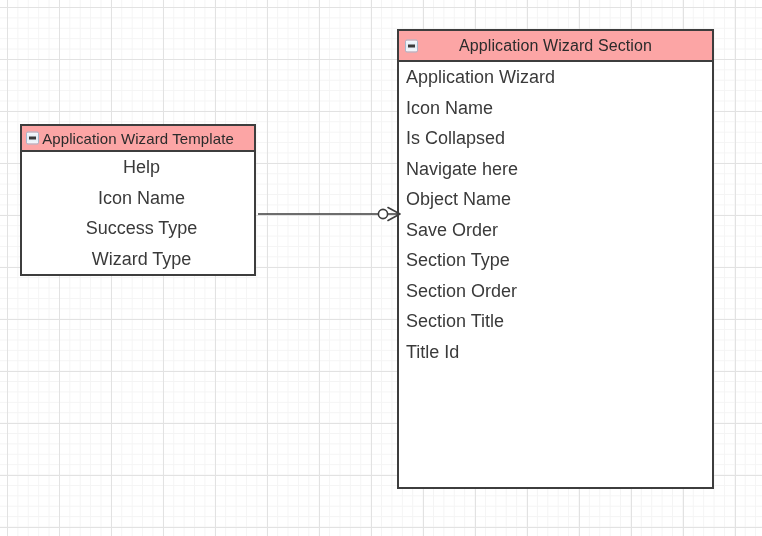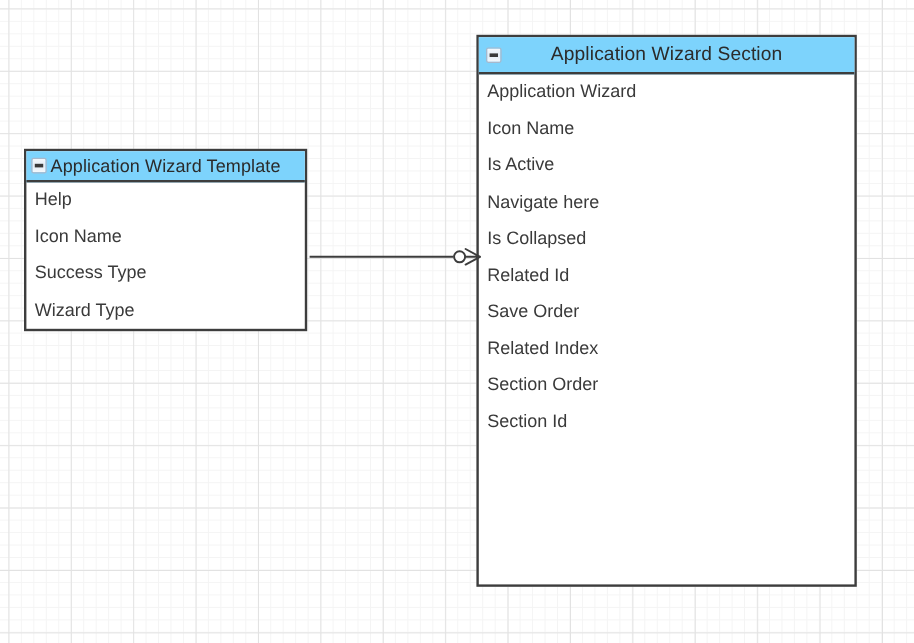--- a/index.html
+++ b/index.html
@@ -35,21 +35,21 @@
     background: #ffffff;
   }
 
   .entity-header {
     position: relative;
     box-sizing: border-box;
     border-bottom: 2px solid #3d3d3d;
     display: flex;
     align-items: center;
     justify-content: center;
-    background: #7dd3fc;
+    background: #fca5a5;
   }
 
   .entity-title {
     font-size: 15px;
     color: #2b2b2b;
     letter-spacing: 0.1px;
     white-space: nowrap;
   }
 
   .collapse-icon {
@@ -72,31 +72,32 @@
     height: 3px;
     background: #3a3a3a;
   }
 
   .attr-list {
     list-style: none;
     margin: 0;
     padding: 0;
   }
   .attr-row {
-    font-size: 15px;
+    font-size: 18px;
     color: #3a3a3a;
     white-space: nowrap;
   }
 
   
   #entity-left {
     left: 20px;
     top: 124px;
     width: 236px;
     height: 152px;
+    text-align: center;
   }
   #entity-left .entity-header { height: 26px; }
   #entity-left .attr-row {
     height: 30.5px;
     line-height: 30.5px;
     padding-left: 7px;
   }
 
   
   #entity-right {
@@ -147,28 +148,28 @@
   <div class="entity" id="entity-right">
     <div class="entity-header">
       <span class="collapse-icon">
           <span class="bar"></span>
         </span>
       <span class="entity-title">Application Wizard Section</span>
     </div>
     <ul class="attr-list">
       <li class="attr-row">Application Wizard</li>
       <li class="attr-row">Icon Name</li>
-      <li class="attr-row">Is Active</li>
+      <li class="attr-row">Is Collapsed</li>
       <li class="attr-row">Navigate here</li>
-      <li class="attr-row">Is Collapsed</li>
-      <li class="attr-row">Related Id</li>
+      <li class="attr-row">Object Name</li>
       <li class="attr-row">Save Order</li>
-      <li class="attr-row">Related Index</li>
+      <li class="attr-row">Section Type</li>
       <li class="attr-row">Section Order</li>
-      <li class="attr-row">Section Id</li>
+      <li class="attr-row">Section Title</li>
+      <li class="attr-row">Title Id</li>
     </ul>
   </div>
 
   <svg id="connector" viewBox="0 0 152 34" width="152" height="34">
 
     <line x1="8" y1="16" x2="128" y2="16" stroke="#3d3d3d" stroke-width="1.6"></line>
 
     <circle cx="133" cy="16" r="4.6" fill="#ffffff" stroke="#3d3d3d" stroke-width="1.6"></circle>
 
     <path d="M 138 16 L 150 16 M 150 16 L 138 9.5 M 150 16 L 138 22.5" fill="none" stroke="#3d3d3d" stroke-width="1.6" stroke-linecap="round" stroke-linejoin="round"></path>

